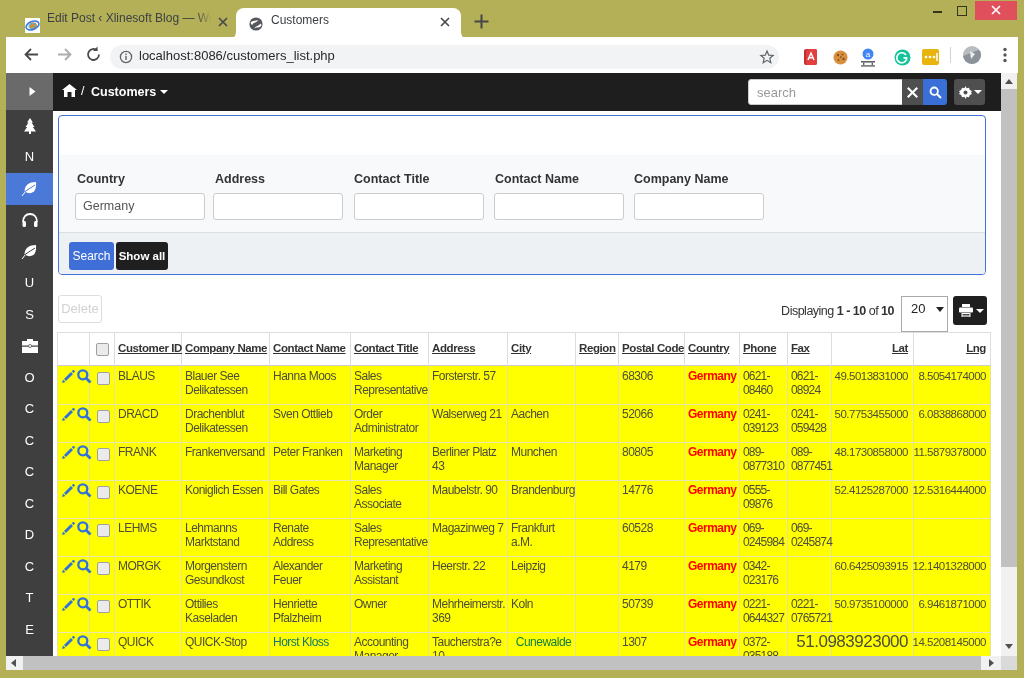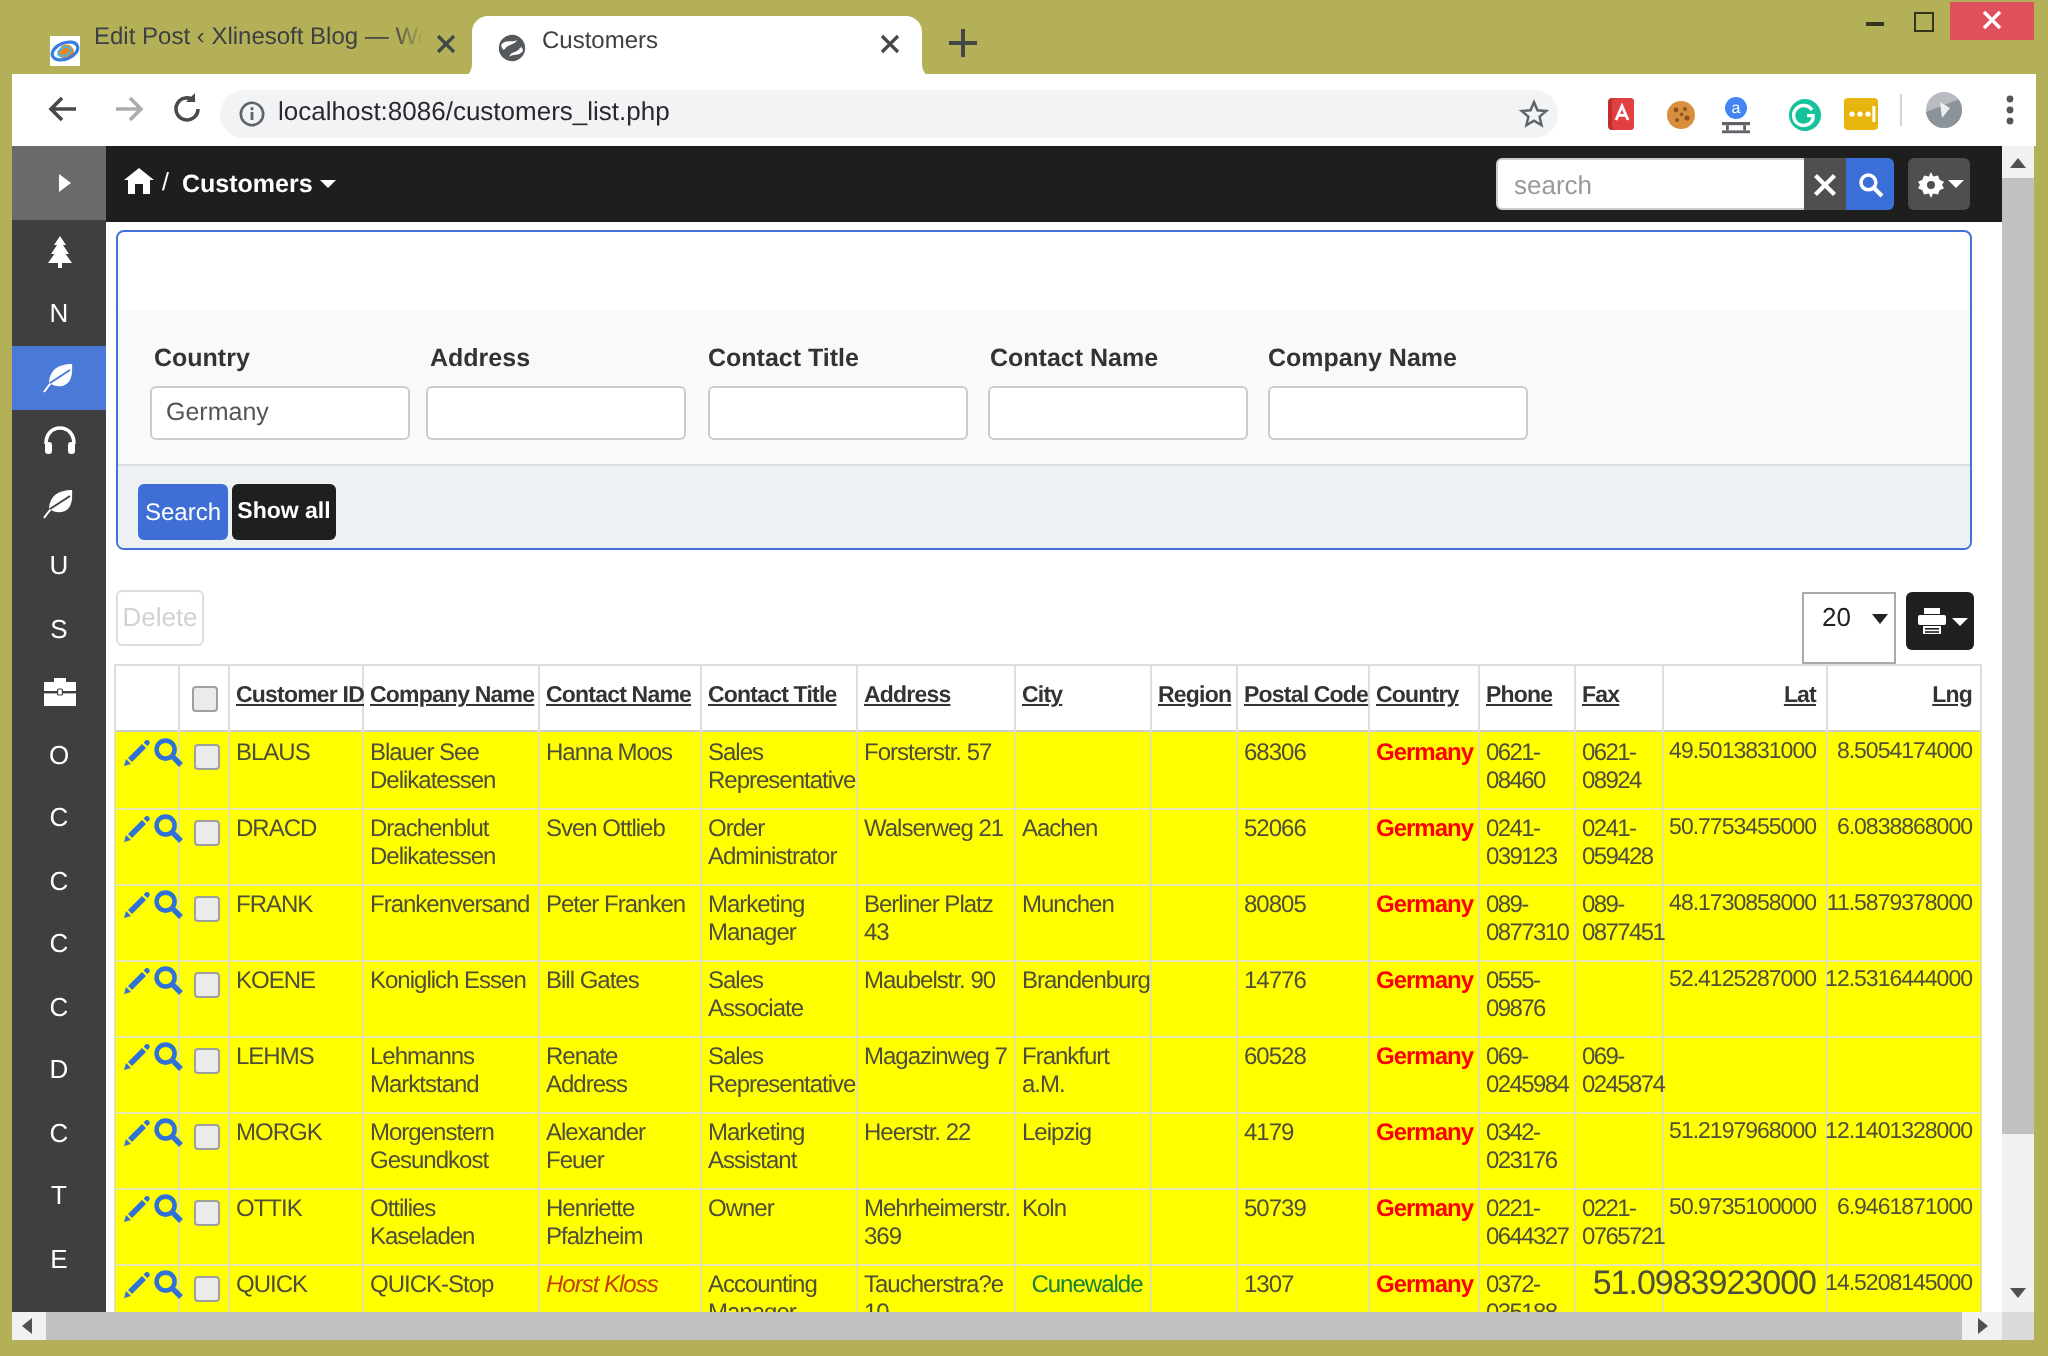--- a/index.html
+++ b/index.html
@@ -212,20 +212,21 @@
 <div style="position:absolute;left:435px;top:38px;width:130px;height:27px;background:#fff;border:1px solid #ccc;border-radius:3px;box-sizing:border-box;font-size:12.5px;color:#555;line-height:25px;padding-left:7px;"></div>
 <div style="position:absolute;left:575px;top:38px;width:130px;height:27px;background:#fff;border:1px solid #ccc;border-radius:3px;box-sizing:border-box;font-size:12.5px;color:#555;line-height:25px;padding-left:7px;"></div>
   </div>
   <div class="abs" style="left:0;top:116px;width:926px;height:42px;background:#eef1f4;border-top:1px solid #ddd;border-radius:0 0 3px 3px;box-sizing:border-box;">
     <div class="abs" style="left:10px;top:9px;width:45px;height:28px;background:#3f6fd6;border-radius:3px;color:#fff;font-size:12px;text-align:center;line-height:28px;">Search</div>
     <div class="abs" style="left:57px;top:9px;width:52px;height:28px;background:#1f1f1f;border-radius:3px;color:#fff;font-size:11.5px;font-weight:bold;text-align:center;line-height:28px;">Show all</div>
   </div>
 </div>
 
 <div class="abs" style="left:52px;top:222px;width:44px;height:28px;border:1px solid #ddd;border-radius:3px;box-sizing:border-box;color:#d2d2d2;font-size:13px;text-align:center;line-height:26px;background:#fff;">Delete</div>
+<div class="abs" style="left:638px;top:231px;width:250px;font-size:12.5px;letter-spacing:-0.5px;color:#333;text-align:right;">Displaying <b>1 - 10</b> of <b>10</b></div>
 <div class="abs" style="left:895px;top:223px;width:47px;height:36px;border:1px solid #a9a9a9;background:#fff;box-sizing:border-box;">
   <div class="abs" style="left:9px;top:4px;font-size:13px;color:#222;">20</div>
   <div class="abs" style="left:34px;top:10px;width:0;height:0;border-left:4px solid transparent;border-right:4px solid transparent;border-top:5px solid #222;"></div>
 </div>
 <div class="abs" style="left:947px;top:223px;width:34px;height:29px;background:#1f1f1f;border-radius:3px;">
   <svg class="abs" style="left:6px;top:8px;" width="14" height="13" viewBox="0 0 14 13">
         <rect x="3" y="0" width="8" height="3" fill="#fff"></rect>
         <rect x="0" y="3.5" width="14" height="5" rx="1" fill="#fff"></rect>
         <rect x="2.5" y="9" width="9" height="4" fill="#fff"></rect>
         <rect x="3.5" y="10" width="7" height="0.8" fill="#1f1f1f"></rect>
@@ -524,21 +525,21 @@
 <div style="position:absolute;font-size:12px;color:#4d4d3a;letter-spacing:-0.5px;line-height:14px;white-space:pre;left:297px;top:226.5px;width:75px;overflow:hidden;">Marketing
 Assistant</div>
 <div style="position:absolute;font-size:12px;color:#4d4d3a;letter-spacing:-0.5px;line-height:14px;white-space:pre;left:375px;top:226.5px;width:73px;overflow:hidden;">Heerstr. 22</div>
 <div style="position:absolute;font-size:12px;color:#4d4d3a;letter-spacing:-0.5px;line-height:14px;white-space:pre;left:454px;top:226.5px;width:65px;overflow:hidden;">Leipzig</div>
 <div style="position:absolute;font-size:12px;color:#4d4d3a;letter-spacing:-0.5px;line-height:14px;white-space:pre;left:522px;top:226.5px;width:37px;overflow:hidden;"></div>
 <div style="position:absolute;font-size:12px;color:#4d4d3a;letter-spacing:-0.5px;line-height:14px;white-space:pre;left:565px;top:226.5px;width:60px;overflow:hidden;">4179</div>
 <div style="position:absolute;font-size:12px;color:#4d4d3a;letter-spacing:-0.5px;line-height:14px;white-space:pre;left:631px;top:226.5px;width:49px;overflow:hidden;color:#ff0000;font-weight:bold;">Germany</div>
 <div style="position:absolute;font-size:12px;color:#4d4d3a;letter-spacing:-0.5px;line-height:14px;white-space:pre;letter-spacing:-0.8px;left:686px;top:226.5px;width:46px;overflow:hidden;">0342-
 023176</div>
 <div style="position:absolute;font-size:12px;color:#4d4d3a;letter-spacing:-0.5px;line-height:14px;white-space:pre;letter-spacing:-0.8px;left:734px;top:226.5px;width:42px;overflow:hidden;"></div>
-<div style="position:absolute;font-size:11.5px;color:#4d4d3a;letter-spacing:-0.5px;line-height:14px;white-space:pre;right:83px;top:226.5px;text-align:right;">51.2197968000</div>
+<div style="position:absolute;font-size:11.5px;color:#4d4d3a;letter-spacing:-0.5px;line-height:14px;white-space:pre;right:83px;top:226.5px;text-align:right;">60.6425093915</div>
 <div style="position:absolute;font-size:11.5px;color:#4d4d3a;letter-spacing:-0.5px;line-height:14px;white-space:pre;right:5px;top:226.5px;text-align:right;">12.1401328000</div>
 <div style="position:absolute;left:0;top:262px;width:934px;height:38px;background:#ffff00;"></div>
 <div style="position:absolute;left:0;top:262px;width:934px;height:1px;background:#e8e8b0;"></div>
 <div style="position:absolute;left:32px;top:262px;width:1px;height:38px;background:#e3e39a;"></div>
 <div style="position:absolute;left:57px;top:262px;width:1px;height:38px;background:#e3e39a;"></div>
 <div style="position:absolute;left:124px;top:262px;width:1px;height:38px;background:#e3e39a;"></div>
 <div style="position:absolute;left:212px;top:262px;width:1px;height:38px;background:#e3e39a;"></div>
 <div style="position:absolute;left:293px;top:262px;width:1px;height:38px;background:#e3e39a;"></div>
 <div style="position:absolute;left:371px;top:262px;width:1px;height:38px;background:#e3e39a;"></div>
 <div style="position:absolute;left:450px;top:262px;width:1px;height:38px;background:#e3e39a;"></div>
@@ -602,21 +603,21 @@
           <path d="M9.8 1.2 L10.8 0.2 C11.2 -0.2 12 -0.1 12.4 0.4 C12.9 0.9 13 1.7 12.6 2.1 L11.6 3z" fill="#3071d9"></path>
         </svg>
         <svg style="position:absolute;left:19.5px;top:3px;" width="15" height="15" viewBox="0 0 15 15">
           <circle cx="5.8" cy="5.8" r="4.5" fill="none" stroke="#3071d9" stroke-width="2.3"></circle>
           <path d="M9.2 9.2 L13.5 13.5" stroke="#3071d9" stroke-width="2.7"></path>
         </svg>
       </div>
 <div style="position:absolute;left:40px;top:305.5px;width:11px;height:11px;background:#ebebeb;border:1px solid #a0a0a0;border-radius:2px;"></div>
 <div style="position:absolute;font-size:12px;color:#4d4d3a;letter-spacing:-0.5px;line-height:14px;white-space:pre;left:61px;top:302.5px;width:61px;overflow:hidden;">QUICK</div>
 <div style="position:absolute;font-size:12px;color:#4d4d3a;letter-spacing:-0.5px;line-height:14px;white-space:pre;left:128px;top:302.5px;width:82px;overflow:hidden;">QUICK-Stop</div>
-<div style="position:absolute;font-size:12px;color:#c2410c;letter-spacing:-0.5px;line-height:14px;white-space:pre;left:216px;top:302.5px;width:75px;overflow:hidden;font-style:italic;">Horst Kloss</div>
+<div style="position:absolute;font-size:12px;color:#0f766e;letter-spacing:-0.5px;line-height:14px;white-space:pre;left:216px;top:302.5px;width:75px;overflow:hidden;">Horst Kloss</div>
 <div style="position:absolute;font-size:12px;color:#4d4d3a;letter-spacing:-0.5px;line-height:14px;white-space:pre;left:297px;top:302.5px;width:75px;overflow:hidden;">Accounting
 Manager</div>
 <div style="position:absolute;font-size:12px;color:#4d4d3a;letter-spacing:-0.5px;line-height:14px;white-space:pre;left:375px;top:302.5px;width:73px;overflow:hidden;">Taucherstra?e
 10</div>
 <div style="position:absolute;font-size:12px;color:#15803d;letter-spacing:-0.5px;line-height:14px;white-space:pre;left:454px;top:302.5px;width:65px;overflow:hidden;text-align:center;">Cunewalde</div>
 <div style="position:absolute;font-size:12px;color:#4d4d3a;letter-spacing:-0.5px;line-height:14px;white-space:pre;left:522px;top:302.5px;width:37px;overflow:hidden;"></div>
 <div style="position:absolute;font-size:12px;color:#4d4d3a;letter-spacing:-0.5px;line-height:14px;white-space:pre;left:565px;top:302.5px;width:60px;overflow:hidden;">1307</div>
 <div style="position:absolute;font-size:12px;color:#4d4d3a;letter-spacing:-0.5px;line-height:14px;white-space:pre;left:631px;top:302.5px;width:49px;overflow:hidden;color:#ff0000;font-weight:bold;">Germany</div>
 <div style="position:absolute;font-size:12px;color:#4d4d3a;letter-spacing:-0.5px;line-height:14px;white-space:pre;letter-spacing:-0.8px;left:686px;top:302.5px;width:46px;overflow:hidden;">0372-
 035188</div>

